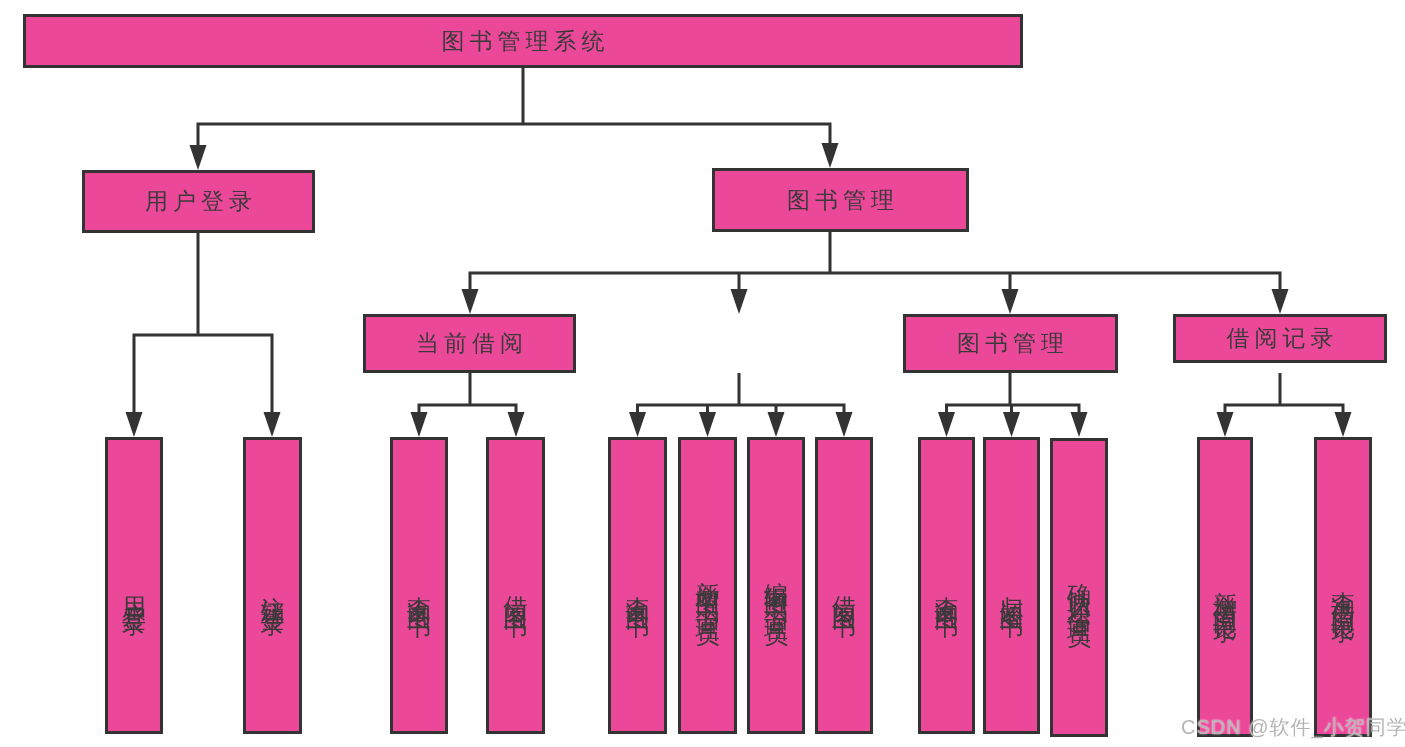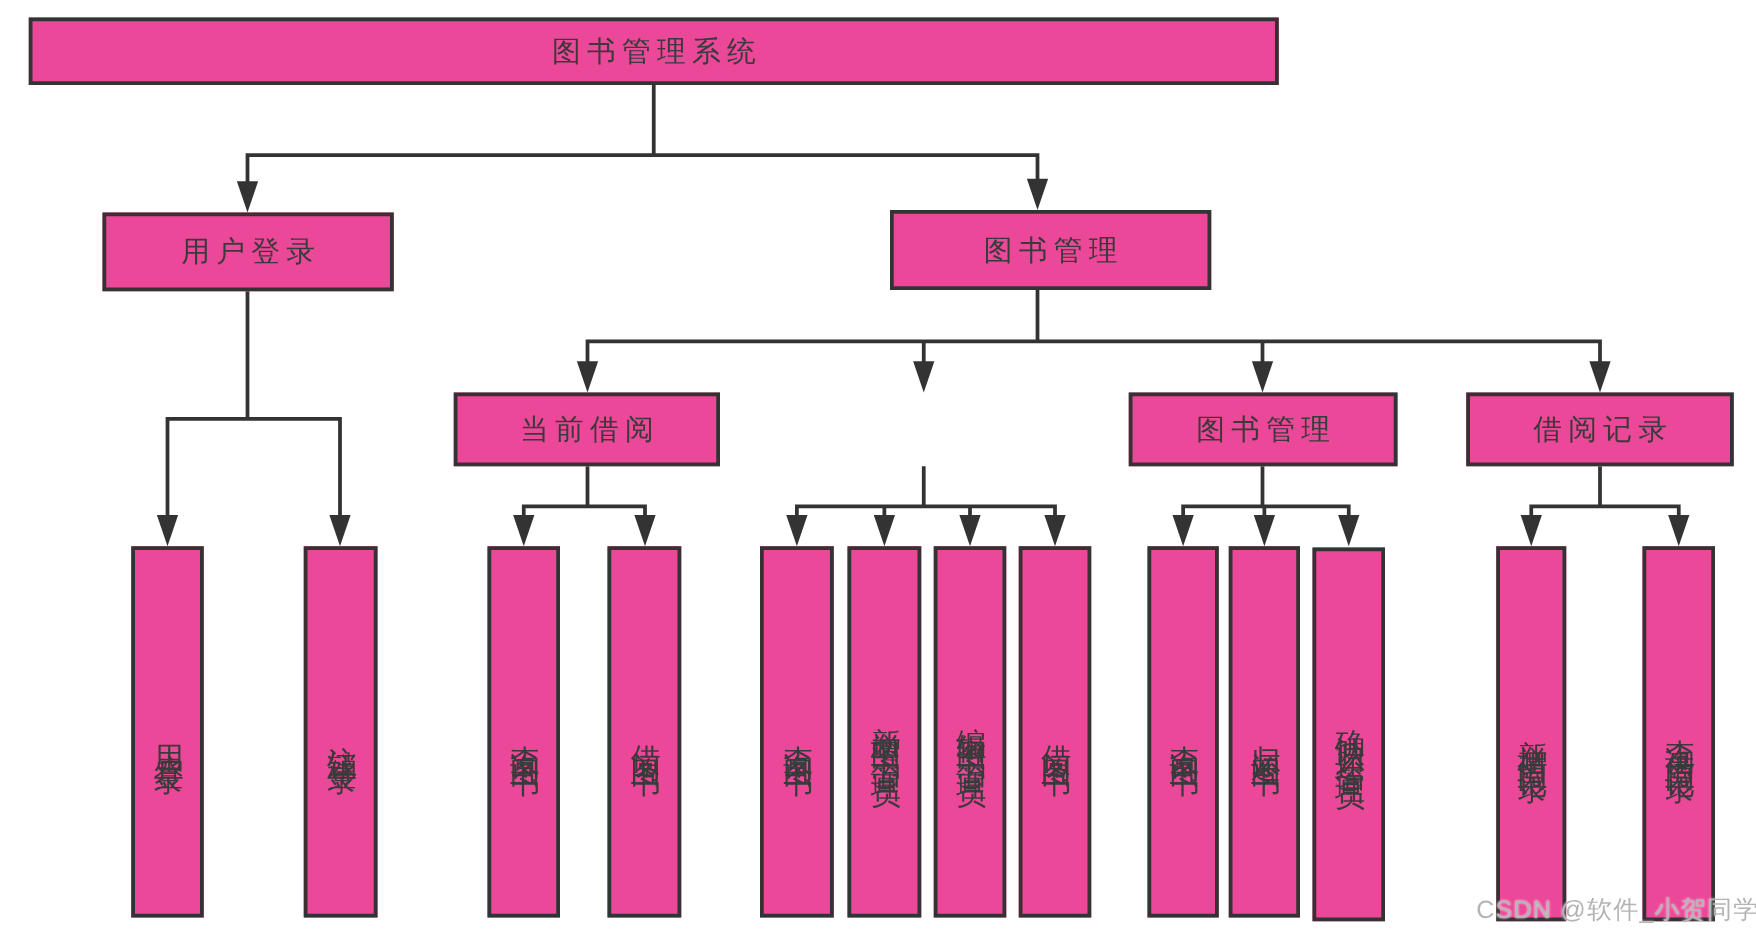--- a/index.html
+++ b/index.html
@@ -132,21 +132,21 @@
     </g>
   </svg>
 
   <div class="box h" style="left:23px; top:14px; width:1000px; height:54px;">图书管理系统</div>
 
   <div class="box h" style="left:82px; top:170px; width:233px; height:63px;">用户登录</div>
   <div class="box h" style="left:712px; top:168px; width:257px; height:64px;">图书管理</div>
 
   <div class="box h" style="left:363px; top:314px; width:213px; height:59px;">当前借阅</div>
   <div class="box h" style="left:903px; top:314px; width:215px; height:59px;">图书管理</div>
-  <div class="box h" style="left:1173px; top:314px; width:214px; height:59px;">借阅记录</div>
+  <div class="box h" style="left:1173px; top:314px; width:214px; height:49px;">借阅记录</div>
 
   <div class="box v" style="left:105px; top:437px; width:58px; height:297px;">用户登录</div>
   <div class="box v" style="left:243px; top:437px; width:59px; height:297px;">注销登录</div>
 
   <div class="box v" style="left:390px; top:437px; width:58px; height:297px;">查询图书</div>
   <div class="box v" style="left:486px; top:437px; width:59px; height:297px;">借阅图书</div>
 
   <div class="box v" style="left:608px; top:437px; width:59px; height:297px;">查询图书</div>
   <div class="box v" style="left:678px; top:437px; width:59px; height:297px;">新增图书（管理员）</div>
   <div class="box v" style="left:747px; top:437px; width:58px; height:297px;">编辑图书（管理员）</div>

